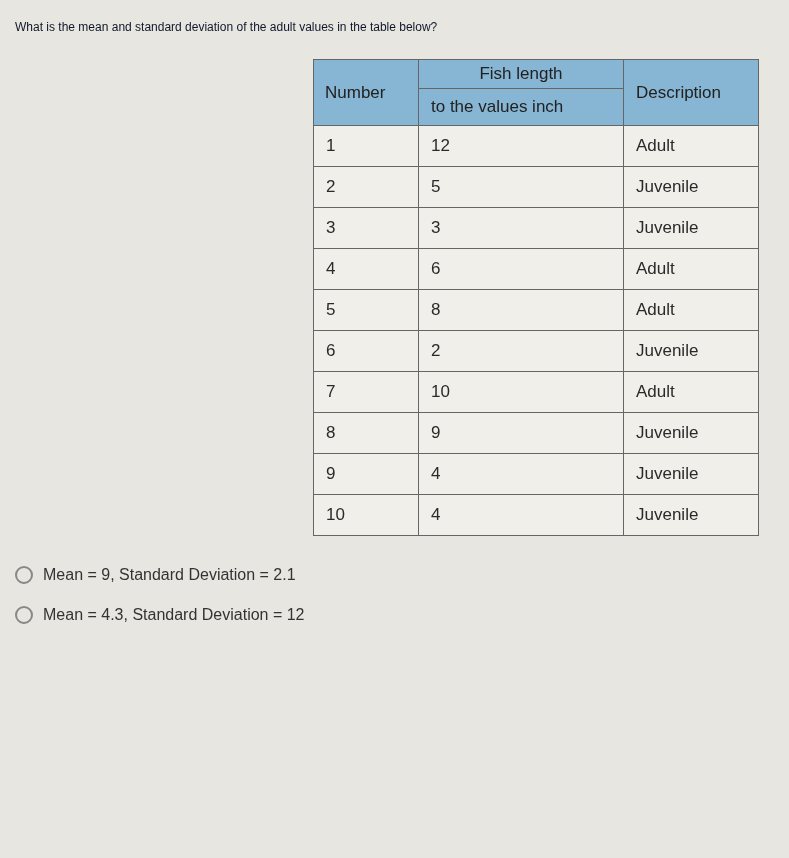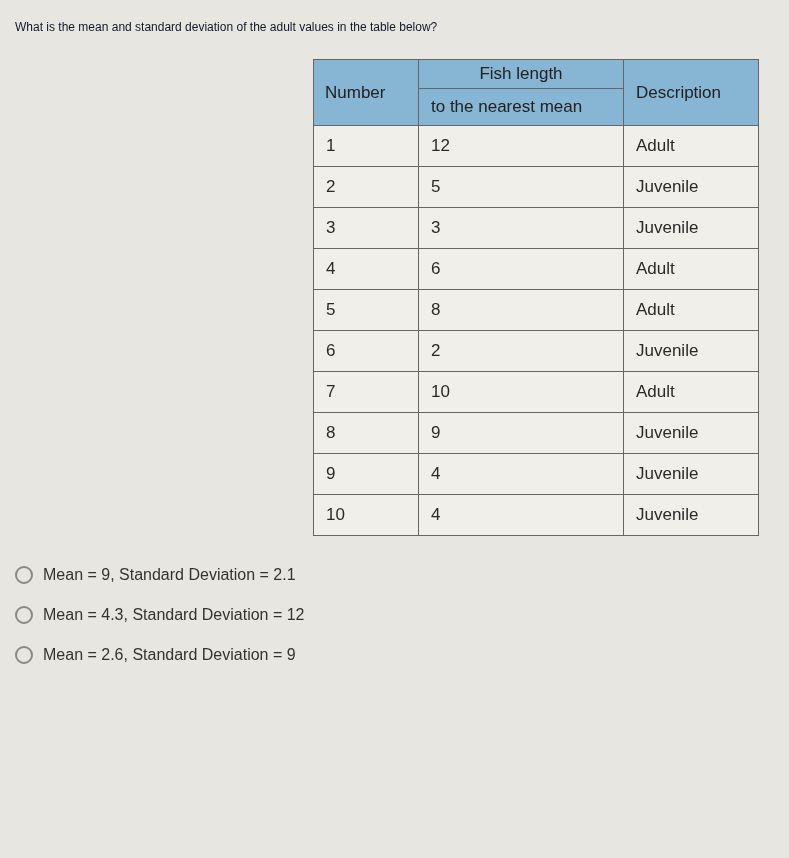--- a/index.html
+++ b/index.html
@@ -92,21 +92,21 @@
 
 <div class="table-container">
   <table>
     <thead>
       <tr>
         <th class="number-header" rowspan="2">Number</th>
         <th class="length-header">Fish length</th>
         <th class="desc-header" rowspan="2">Description</th>
       </tr>
       <tr>
-        <th class="length-sub">to the nearest mean</th>
+        <th class="length-sub">to the values inch</th>
       </tr>
     </thead>
     <tbody>
       <tr>
         <td class="number-cell">1</td>
         <td class="length-cell">12</td>
         <td class="desc-cell">Adult</td>
       </tr>
       <tr>
         <td class="number-cell">2</td>
@@ -159,17 +159,13 @@
 
 <div class="options">
   <div class="option-row">
     <div class="radio"></div>
     <span class="option-label">Mean = 9, Standard Deviation = 2.1</span>
   </div>
   <div class="option-row">
     <div class="radio"></div>
     <span class="option-label">Mean = 4.3, Standard Deviation = 12</span>
   </div>
-  <div class="option-row">
-    <div class="radio"></div>
-    <span class="option-label">Mean = 2.6, Standard Deviation = 9</span>
-  </div>
 </div>
 
 </body></html>

